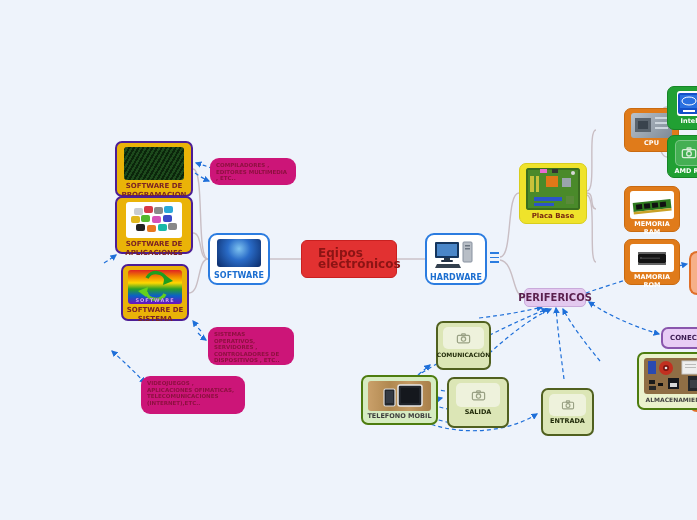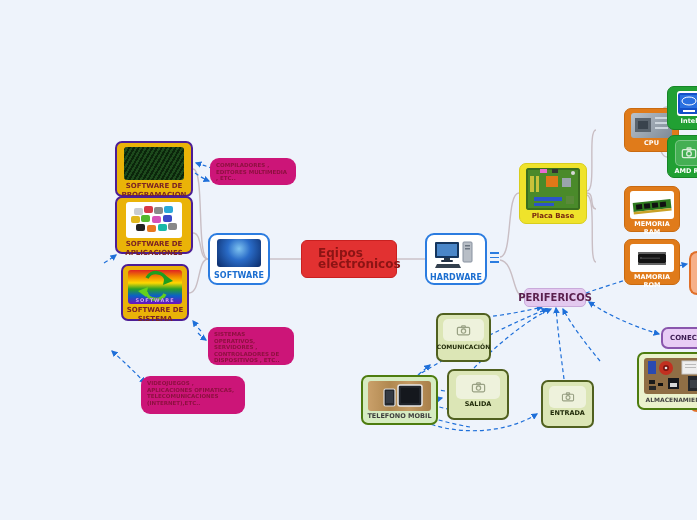--- a/index.html
+++ b/index.html
@@ -12,21 +12,21 @@
   .node{
     position:absolute; box-sizing:border-box; z-index:2;
     border-radius:7px; text-align:center; font-weight:bold;
     display:flex; flex-direction:column; align-items:center;
   }
   .pinknode{background:#eab308;border:2px solid #4c1d95;color:#7b2424;}
   .bluenode{background:#ffffff;border:2px solid #2b7ce0;color:#1d6fd0;border-radius:9px;}
   .orangenode{background:#e07b1a;border:1px solid #c96a10;color:#ffffff;margin-left:28px;}
   .greennode{background:#21a033;border:1px solid #178527;color:#ffffff;}
   .yellownode{background:#efe32b;border:1px solid #d8cd1d;color:#7a2810;text-align:center;}
-  .olivenode{background:#dce6b6;border:2px solid #50601f;color:#222c0a;}
+  .olivenode{background:#dce6b6;border:2px solid #50601f;color:#222c0a;margin-top:8px;}
   .lgreennode{background:#d6ecc2;border:2px solid #4d7c0f;color:#404040;margin-left:36px;}
   .rootnode{background:#e23131;border:1px solid #c92020;color:#8c1414;
     border-radius:6px; align-items:flex-start; text-align:left;
     padding:7px 6px 4px 16px; font-size:12px; line-height:11px;}
   .lilacnode{background:#e3c9ef;border:1px solid #c9a9da;color:#5a1f4d;
     justify-content:center; font-size:10px; border-radius:5px;}
   .violetnode{background:#e8cdf5;border:2px solid #8a56ad;color:#3c1b52;
     justify-content:center; font-size:7px; border-radius:7px; align-items:flex-start; padding-left:7px;}
   .note{
     position:absolute; z-index:2; background:#cc1578; border-radius:9px;

